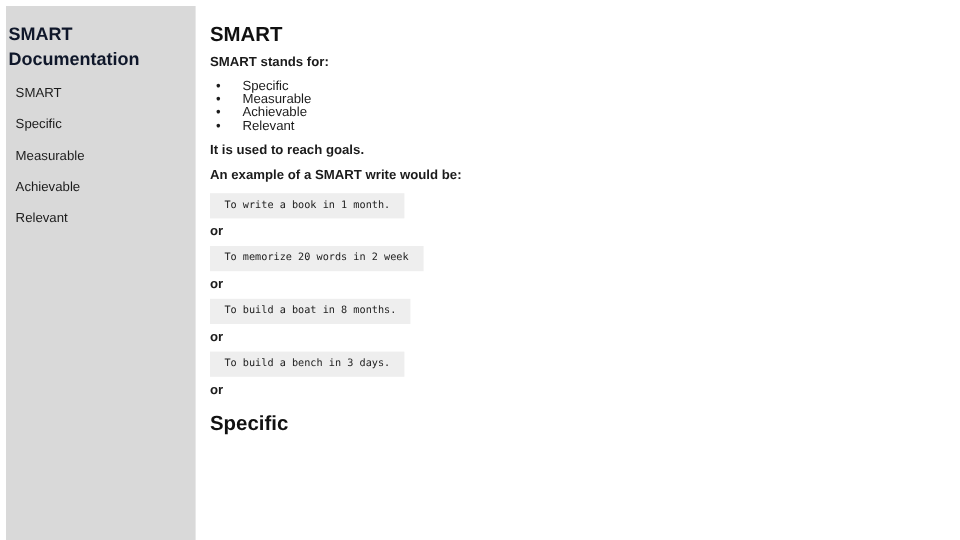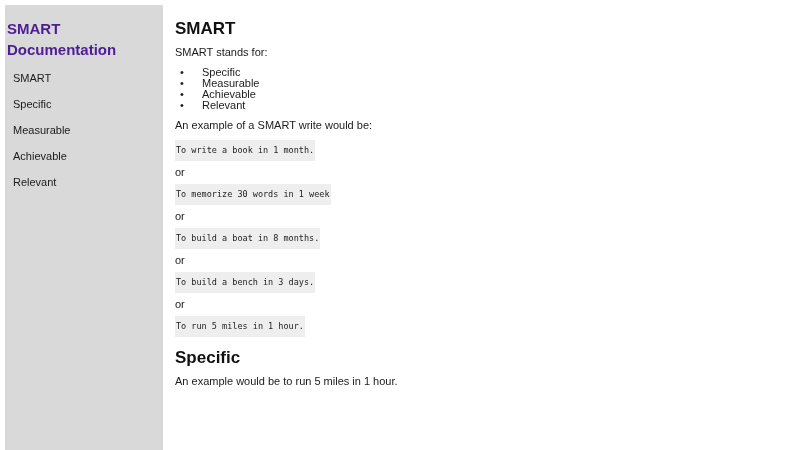--- a/index.html
+++ b/index.html
@@ -23,21 +23,21 @@
     width: 158px;
     background: #d9d9d9;
     padding: 13px 6px 0 2px;
     min-height: 445px;
   }
   .sidebar-title {
     font-size: 15px;
     line-height: 21px;
     font-weight: bold;
     margin: 0 0 12px 0;
-    color: #4c1d95;
+    color: #0f172a;
   }
   .nav a {
     display: block;
     font-size: 11px;
     line-height: 13px;
     color: #1b1b1b;
     text-decoration: none;
     padding-left: 6px;
     margin-bottom: 13px;
     cursor: pointer;
@@ -51,21 +51,21 @@
   }
   .main h1, .main h2 {
     font-size: 17px;
     line-height: 19px;
     font-weight: bold;
     color: #111;
     margin: 14px 0 8px 0;
   }
   .main h1 { margin-top: 14px; }
   .main h2 { margin-top: 11px; }
-  .main p { margin: 8px 0; }
+  .main p { margin: 8px 0; font-weight: bold; }
   .main p.or { margin: 4px 0; }
   ul.acronym {
     list-style: none;
     margin: 8px 0;
     padding: 0 0 0 27px;
   }
   ul.acronym li {
     position: relative;
     font-size: 11px;
     line-height: 11px;
@@ -74,21 +74,21 @@
     content: "\2022";
     position: absolute;
     left: -22px;
     top: 0;
     font-size: 11px;
   }
   pre.code {
     width: fit-content;
     background: #eeeeee;
     margin: 5px 0;
-    padding: 5px 1px;
+    padding: 5px 12px;
     font-family: "DejaVu Sans Mono", monospace;
     font-size: 8.5px;
     line-height: 11px;
     color: #222;
   }
 </style>
 </head>
 <body>
 
 <div class="page">
@@ -109,31 +109,30 @@
 
     <p>SMART stands for:</p>
 
     <ul class="acronym">
       <li>Specific</li>
       <li>Measurable</li>
       <li>Achievable</li>
       <li>Relevant</li>
     </ul>
 
+    <p>It is used to reach goals.</p>
 
     <p>An example of a SMART write would be:</p>
 
     <pre class="code">To write a book in 1 month.</pre>
     <p class="or">or</p>
-    <pre class="code">To memorize 30 words in 1 week</pre>
+    <pre class="code">To memorize 20 words in 2 week</pre>
     <p class="or">or</p>
     <pre class="code">To build a boat in 8 months.</pre>
     <p class="or">or</p>
     <pre class="code">To build a bench in 3 days.</pre>
     <p class="or">or</p>
-    <pre class="code">To run 5 miles in 1 hour.</pre>
 
     <h2>Specific</h2>
-    <p>An example would be to run 5 miles in 1 hour.</p>
 
   </div>
 
 </div>
 
 </body></html>

